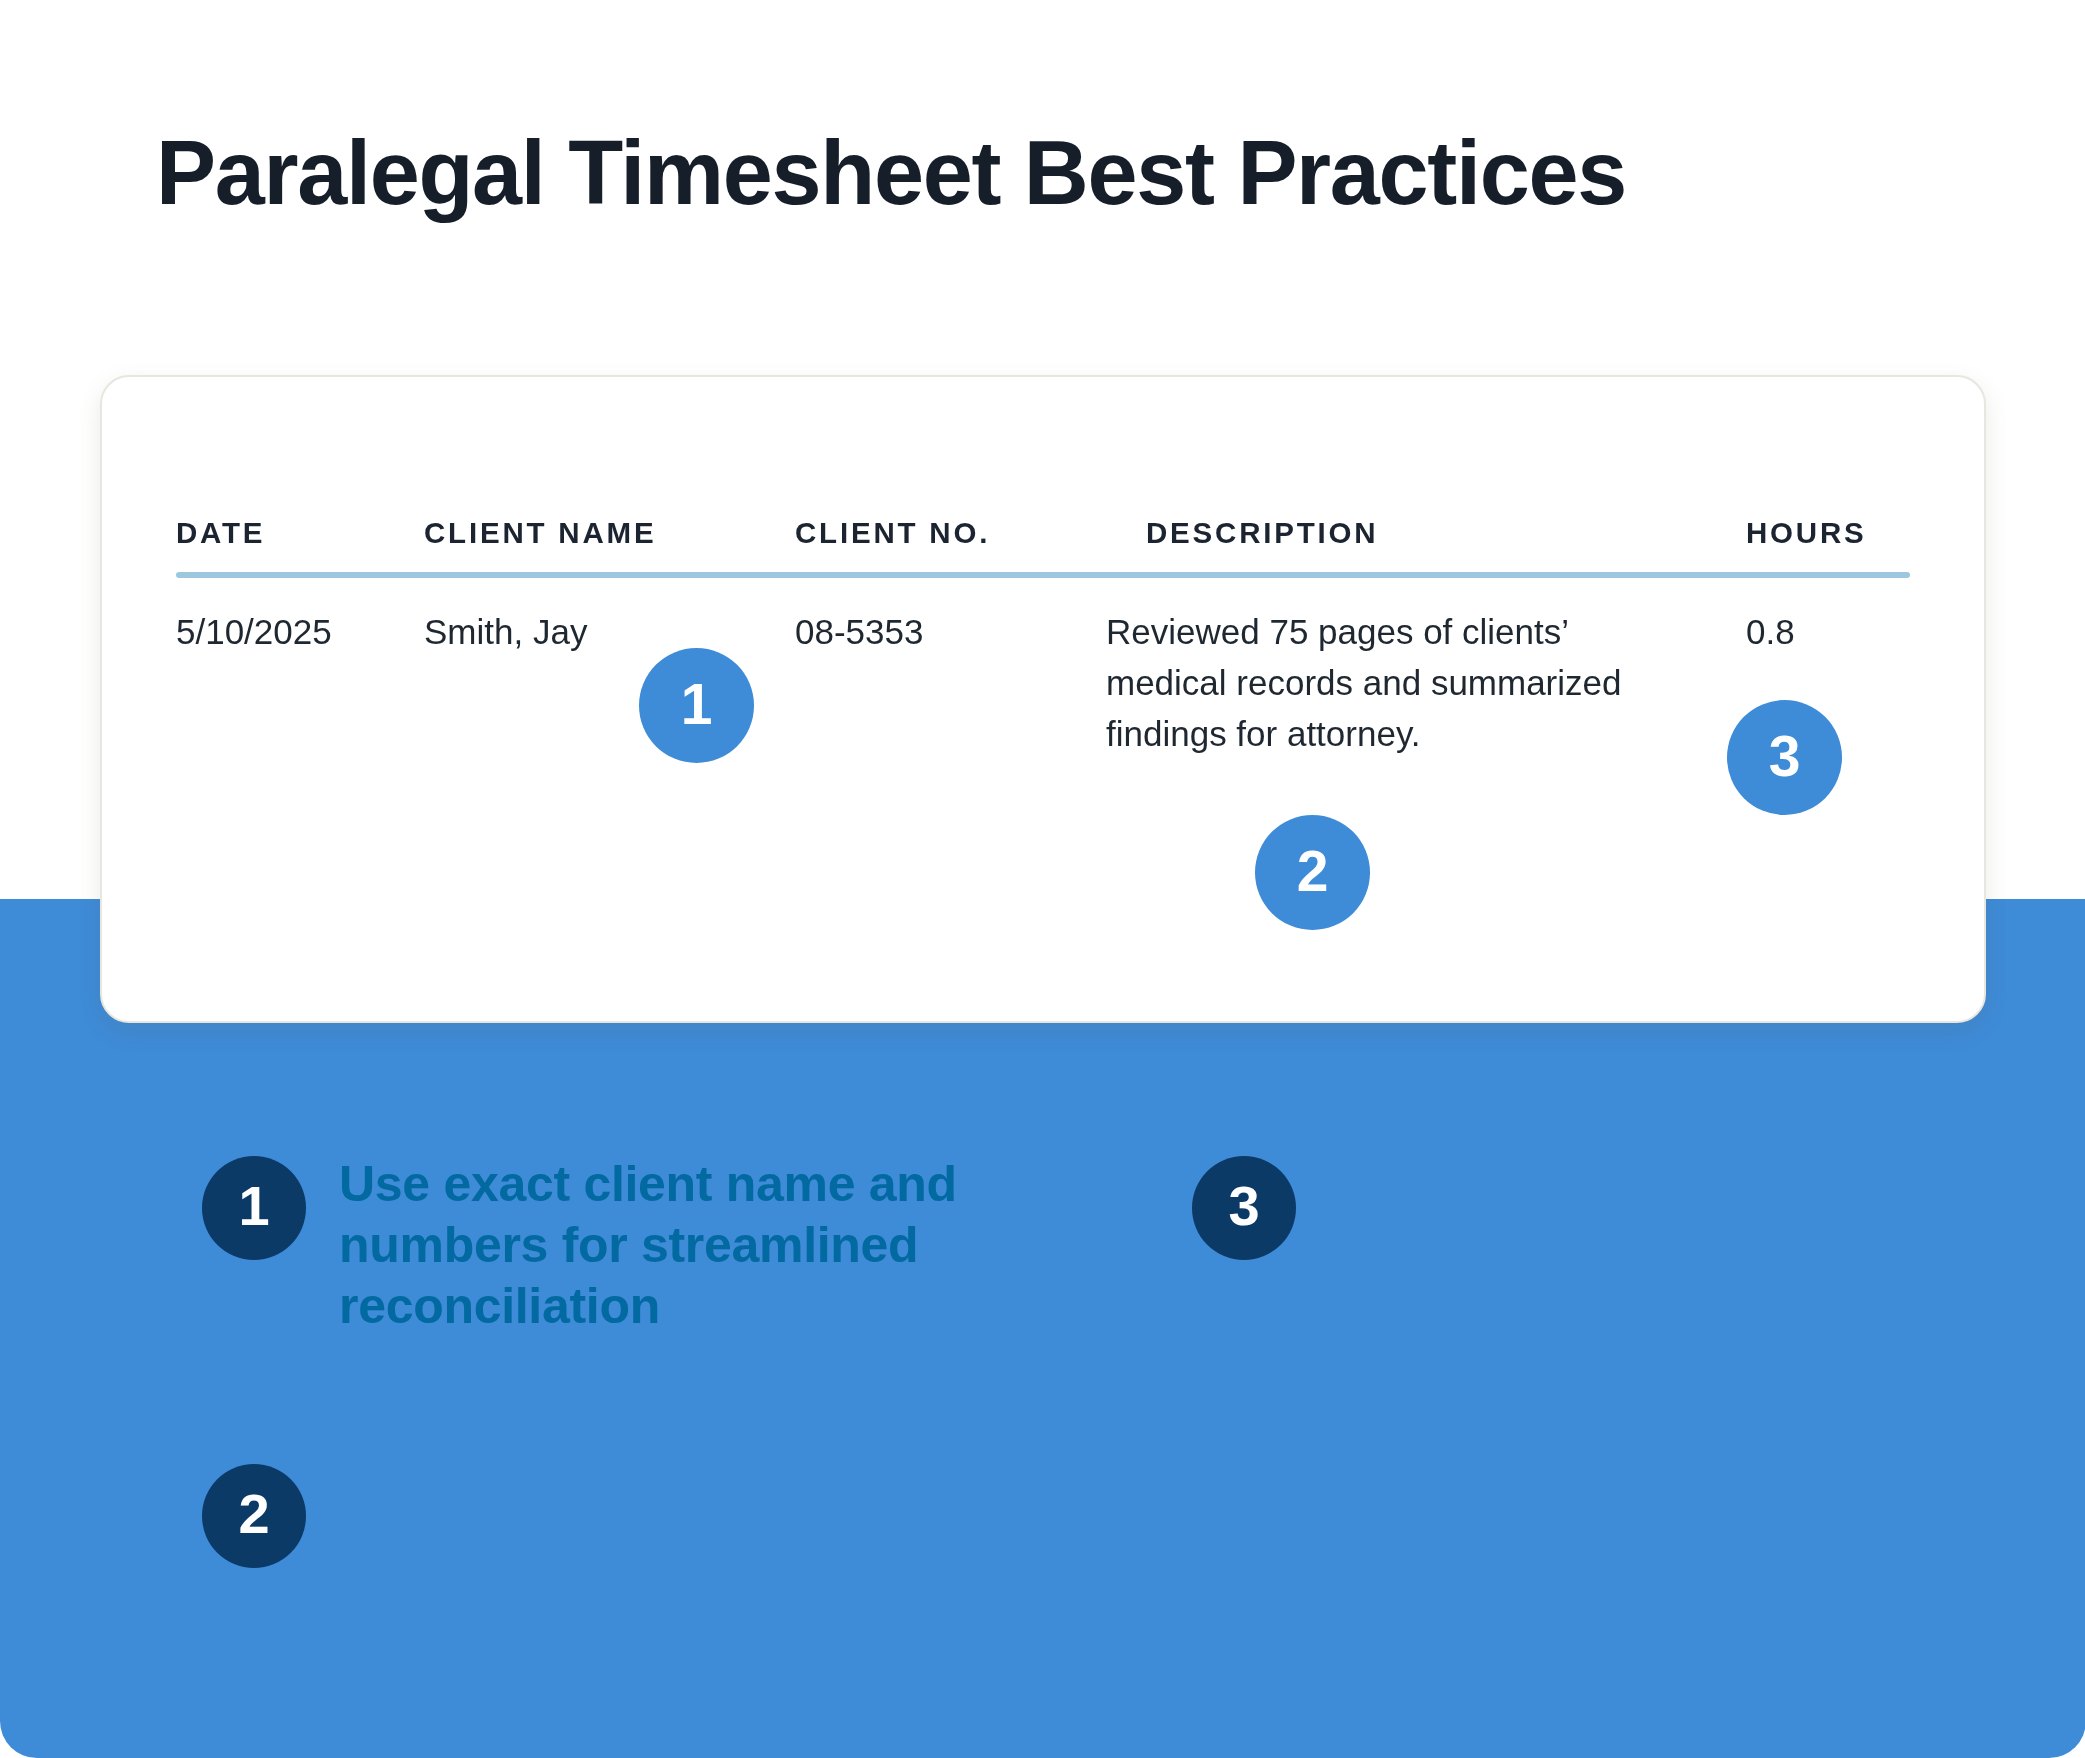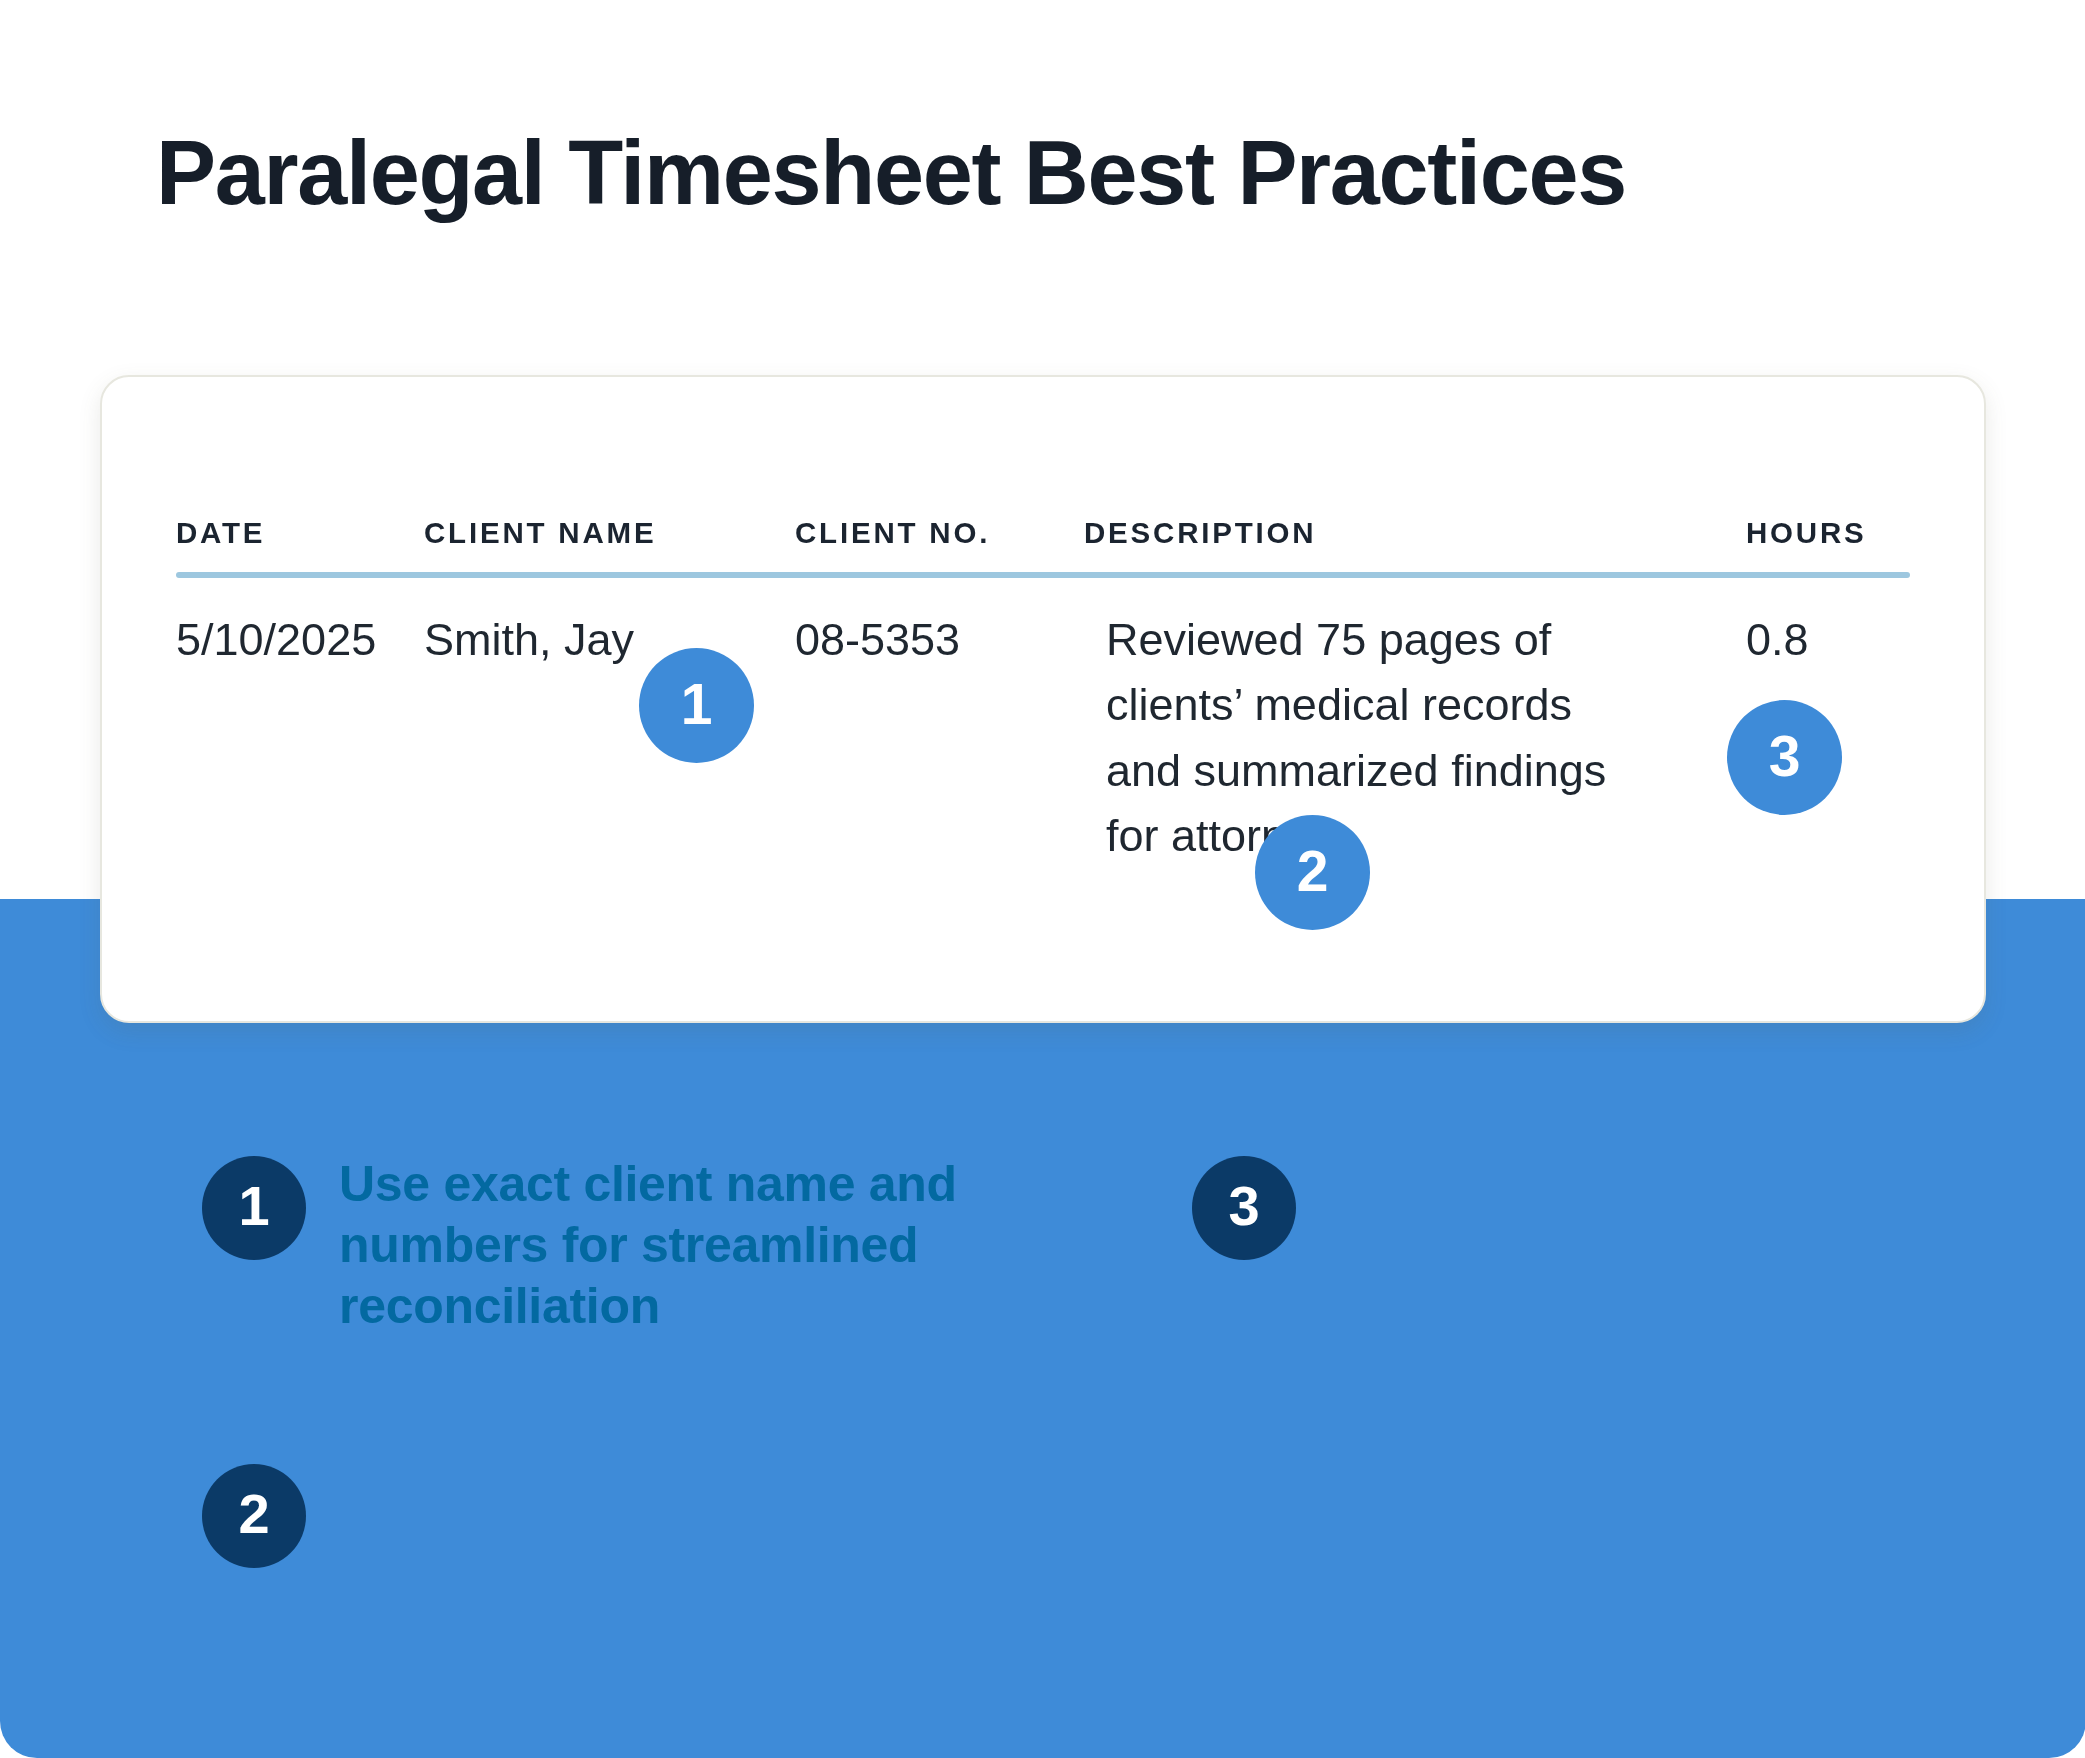--- a/index.html
+++ b/index.html
@@ -78,21 +78,21 @@
     top: 0;
     font-size: 29.5px;
     font-weight: bold;
     color: #1B2430;
     letter-spacing: 2.8px;
     white-space: nowrap;
   }
   .th.c-date    { left: 0px; }
   .th.c-name    { left: 248px; }
   .th.c-no      { left: 619px; }
-  .th.c-desc    { left: 908px; }
+  .th.c-desc    { left: 970px; }
   .th.c-hours   { left: 1570px; }
 
   .head-rule {
     position: absolute;
     left: 0;
     top: 56px;
     width: 1734px;
     height: 6px;
     background: #9DC7DF;
     border-radius: 3.5px;
@@ -100,21 +100,21 @@
 
   .tbody {
     position: absolute;
     left: 0;
     top: 91px;
     width: 1734px;
   }
   .td {
     position: absolute;
     top: 0;
-    font-size: 45px;
+    font-size: 35px;
     line-height: 1.45;
     color: #1F2730;
   }
   .td.c-date    { left: 0px;    width: 235px; }
   .td.c-name    { left: 248px;  width: 348px; }
   .td.c-no      { left: 619px;  width: 287px; }
   .td.c-desc    { left: 930px; width: 548px; }
   .td.c-hours   { left: 1570px; width: 156px; }
 
   

